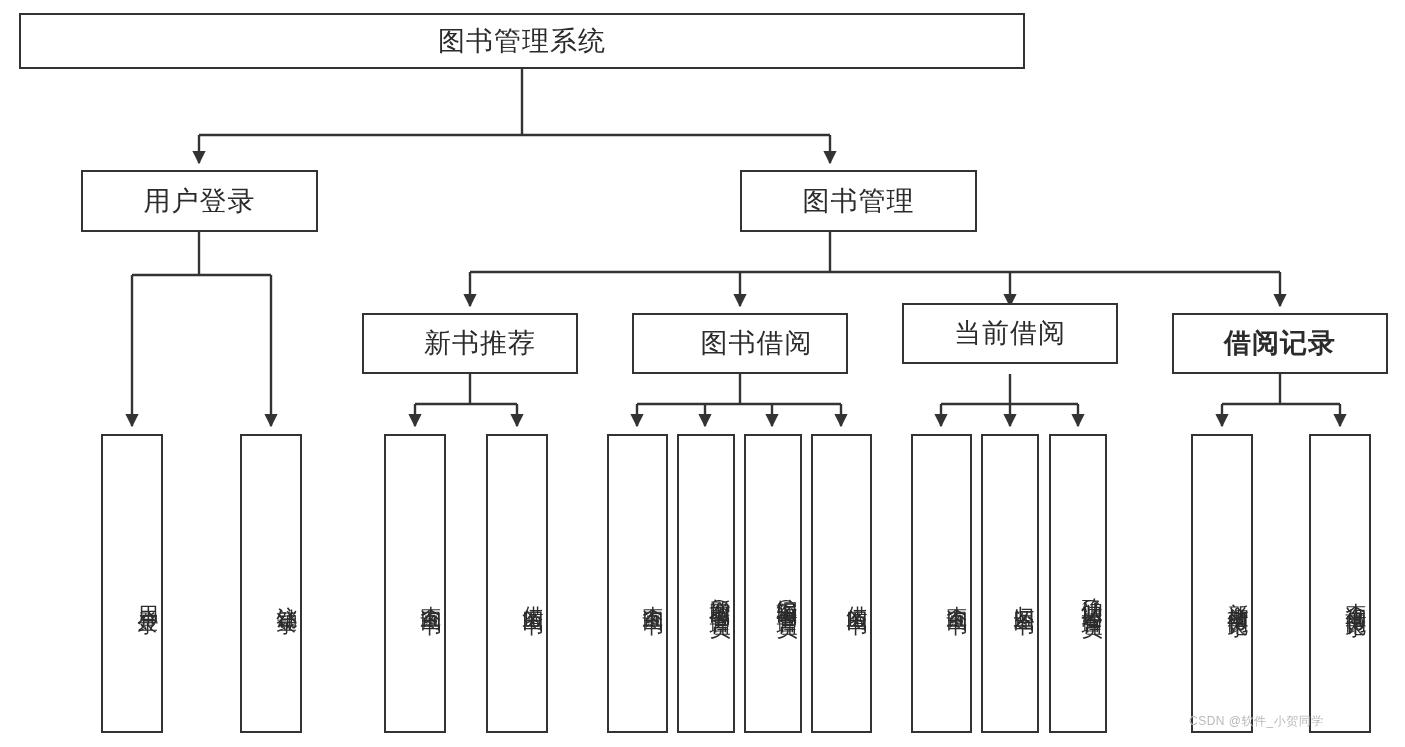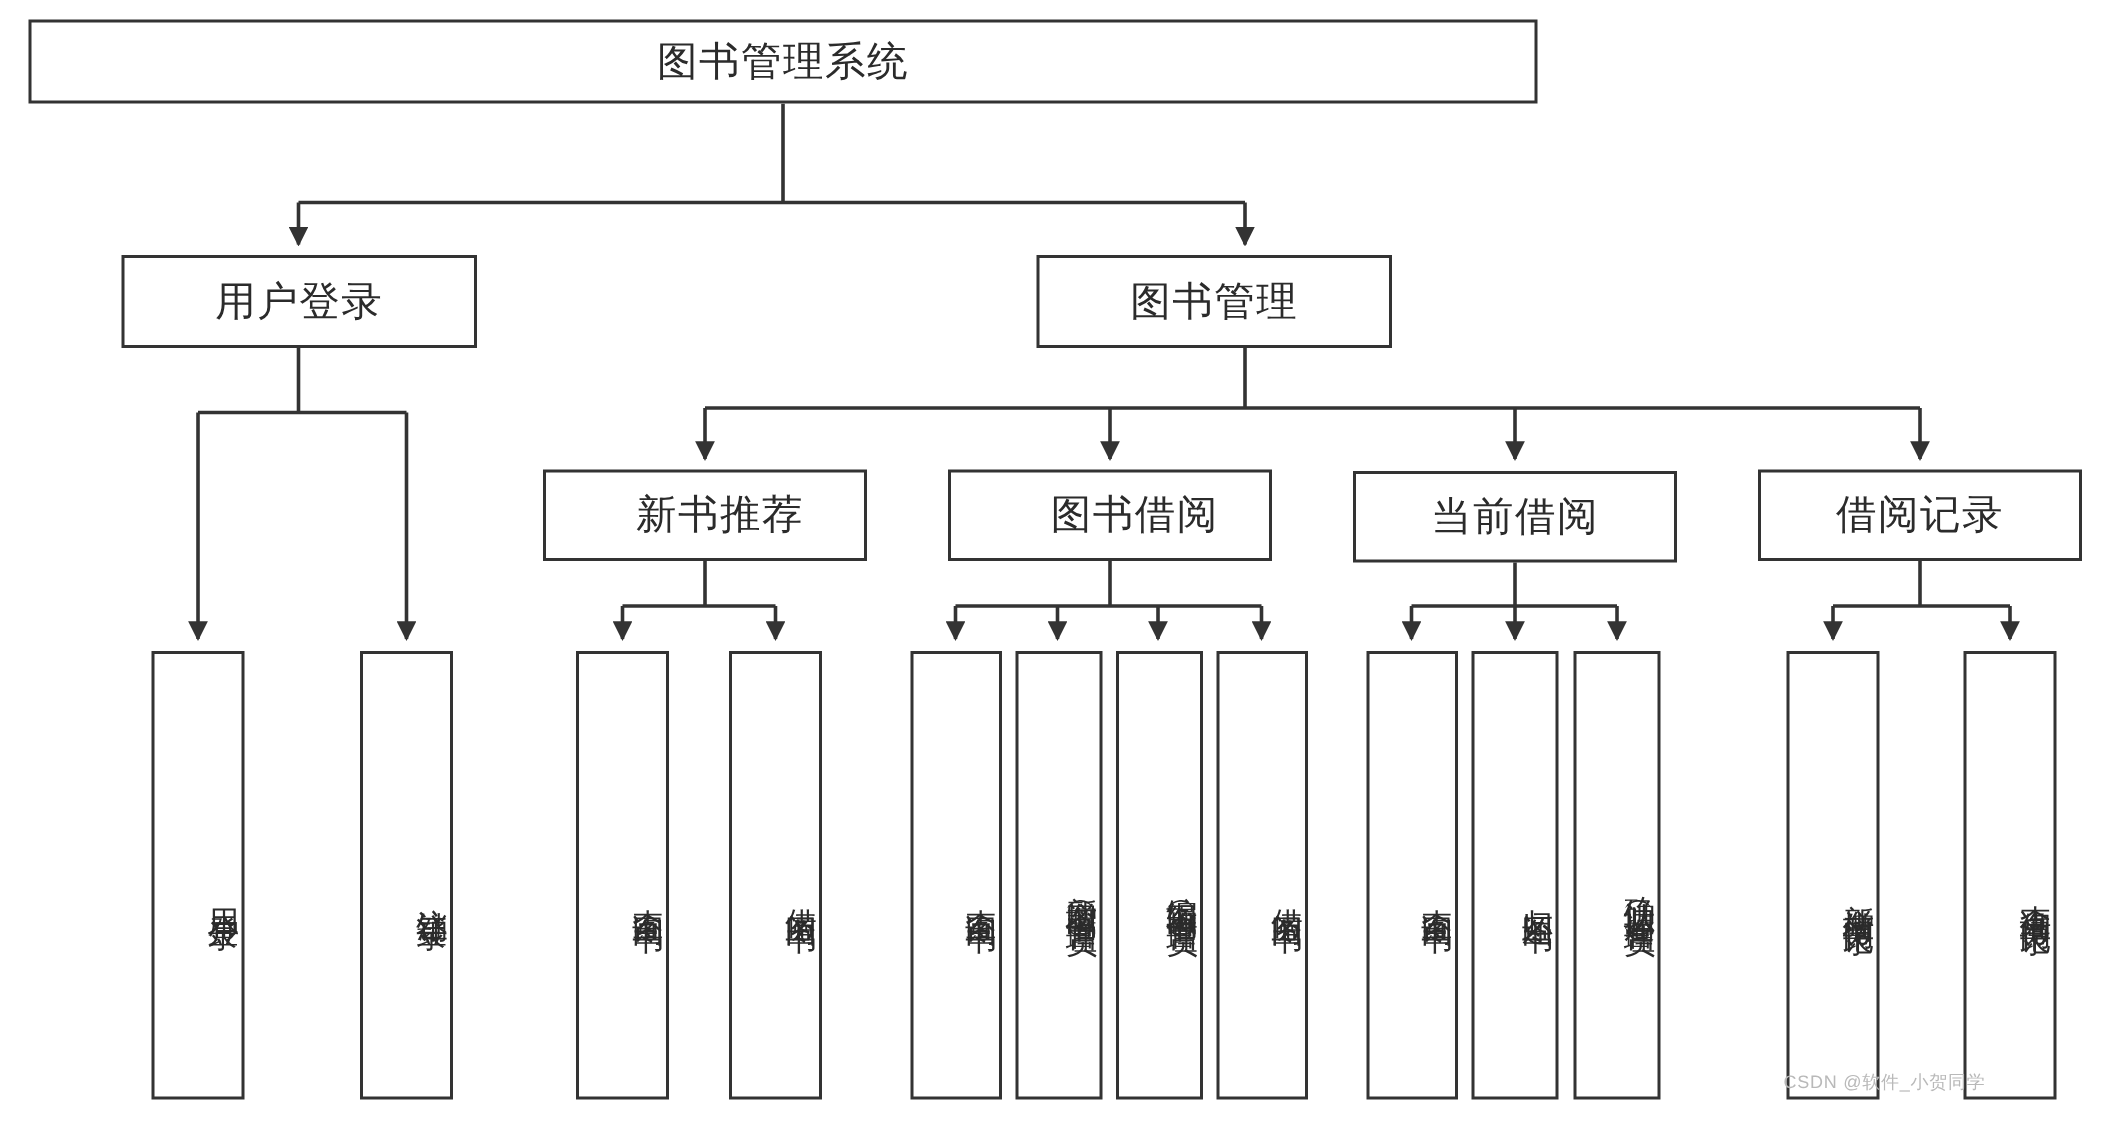--- a/index.html
+++ b/index.html
@@ -120,34 +120,34 @@
     </g>
   </svg>
 
   <div class="node horiz" style="left:19px; top:13px; width:1006px; height:56px;">
     <span>图书管理系统</span>
   </div>
 
   <div class="node horiz" style="left:81px; top:170px; width:237px; height:62px;">
     <span>用户登录</span>
   </div>
-  <div class="node horiz" style="left:691px; top:170px; width:237px; height:62px;">
+  <div class="node horiz" style="left:740px; top:170px; width:237px; height:62px;">
     <span>图书管理</span>
   </div>
 
   <div class="node horiz" style="left:362px; top:313px; width:216px; height:61px;padding-left:20px;">
     <span>新书推荐</span>
   </div>
   <div class="node horiz" style="left:632px; top:313px; width:216px; height:61px;padding-left:33px;">
     <span>图书借阅</span>
   </div>
-  <div class="node horiz" style="left:902px; top:314px; width:216px; height:61px;">
+  <div class="node horiz" style="left:902px; top:303px; width:216px; height:61px;">
     <span>当前借阅</span>
   </div>
-  <div class="node horiz" style="left:1172px; top:313px; width:216px; height:61px;">
+  <div class="node horiz" style="left:1172px; top:313px; width:216px; height:61px;font-weight:bold;">
     <span>借阅记录</span>
   </div>
 
   <div class="node vert" style="left:101px; top:434px; width:62px; height:299px;">
     <span class="vlabel">用户登录</span>
   </div>
   <div class="node vert" style="left:240px; top:434px; width:62px; height:299px;">
     <span class="vlabel">注销登录</span>
   </div>
 

